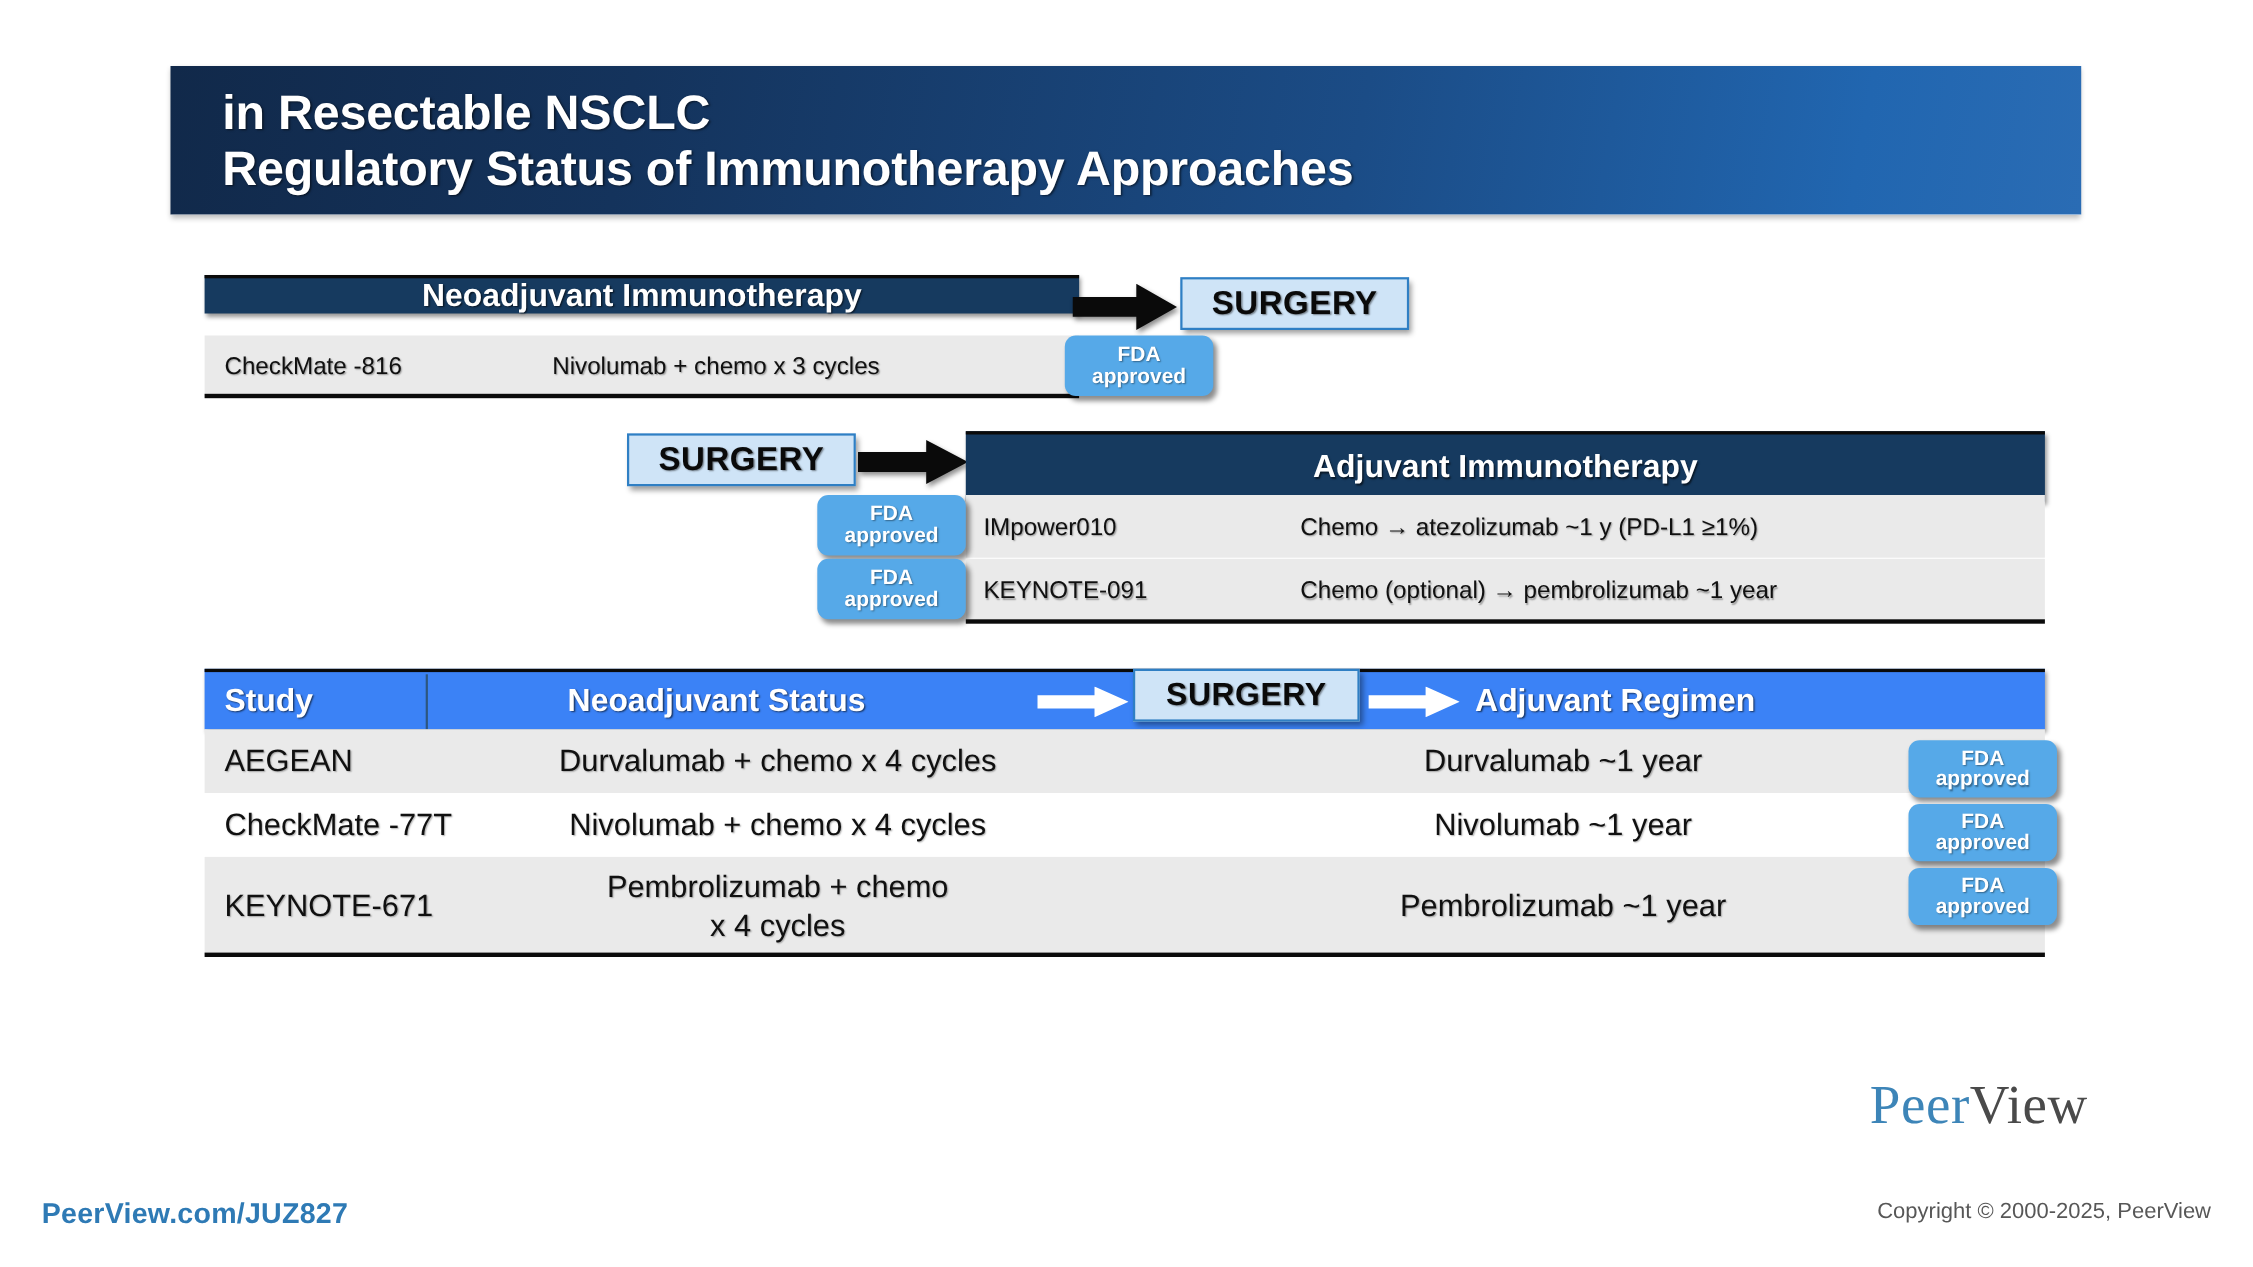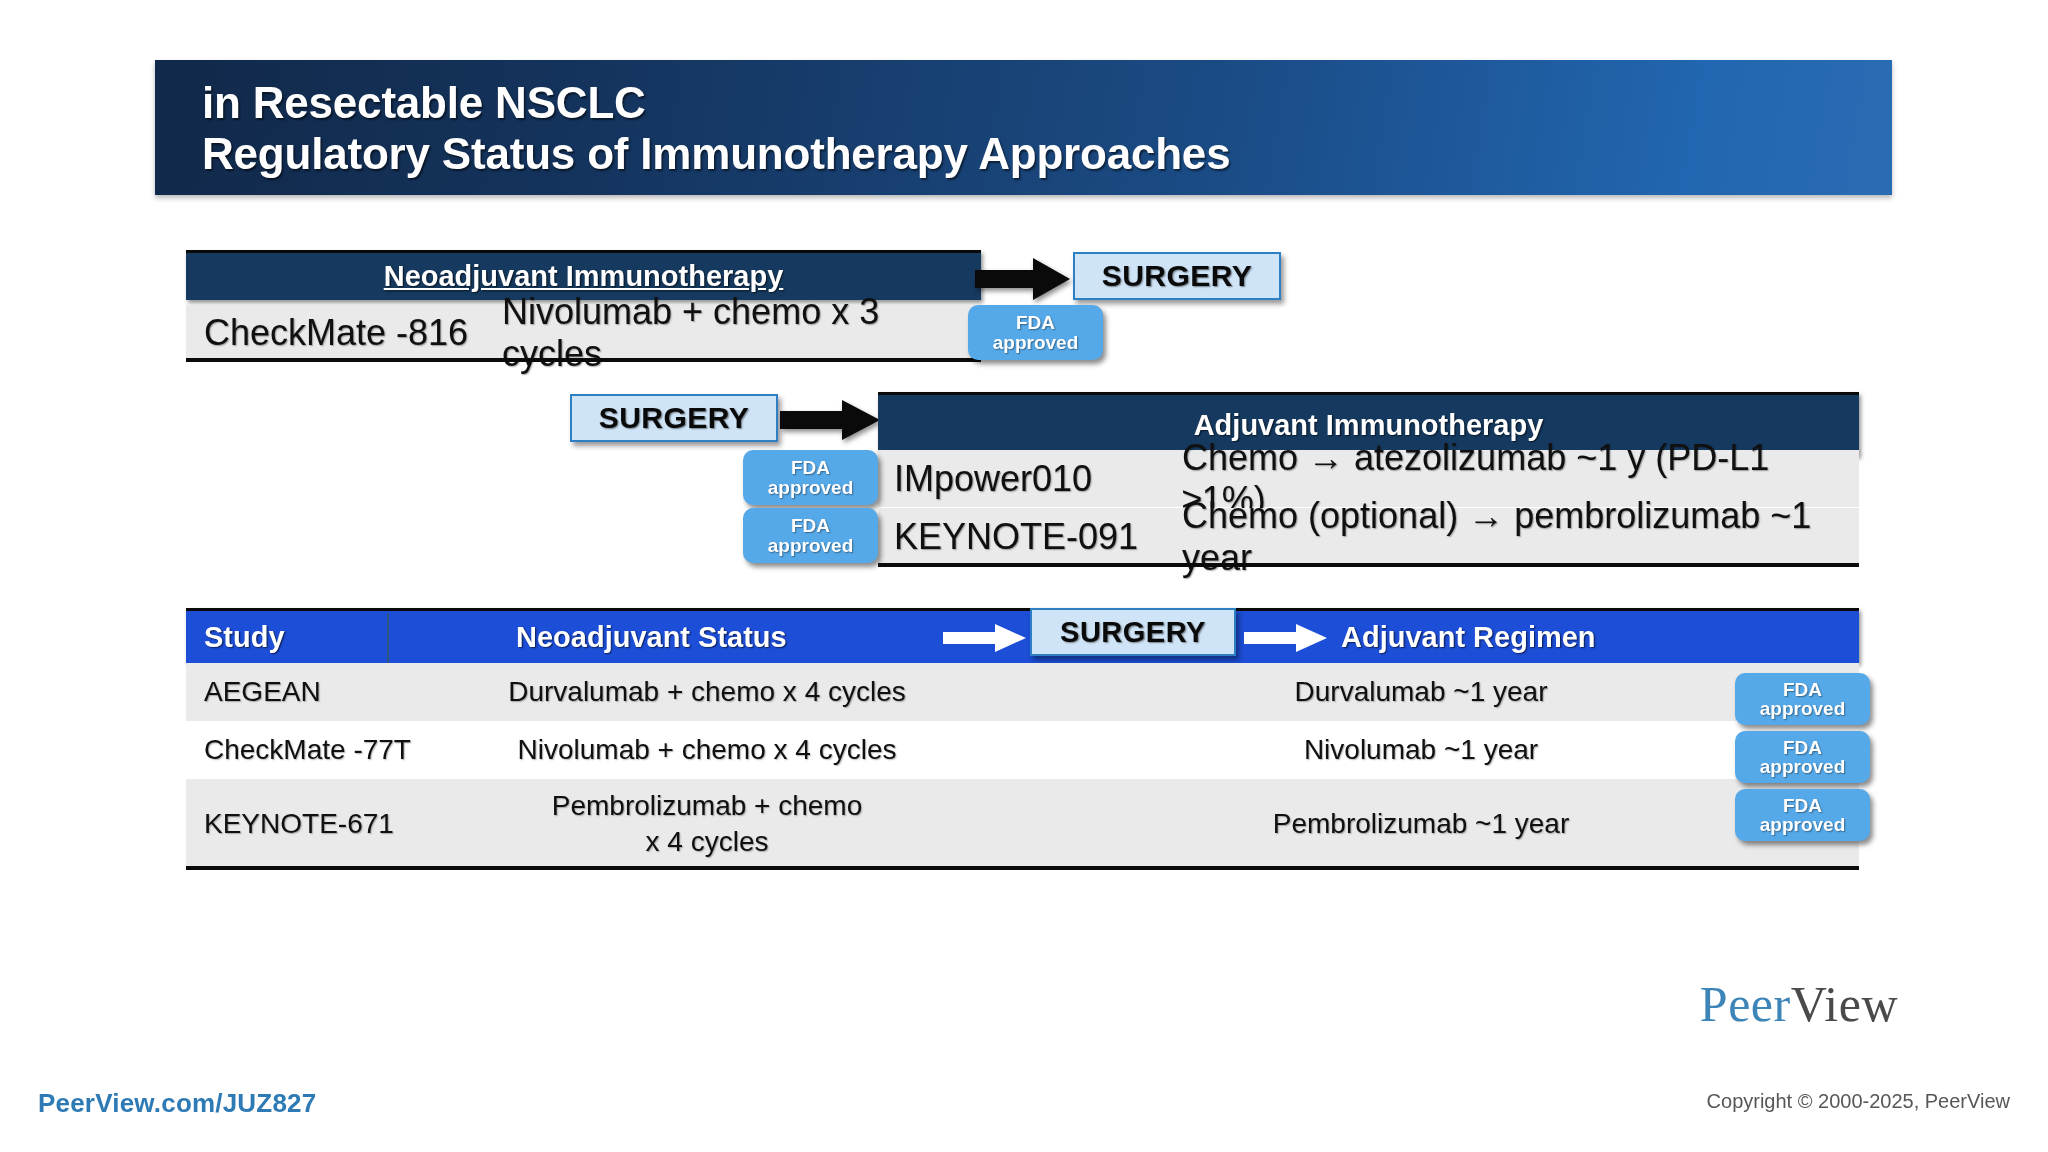--- a/index.html
+++ b/index.html
@@ -58,21 +58,21 @@
     box-sizing: border-box;
     text-shadow: 1.2px 1.2px 1.6px rgba(0,0,0,0.6);
   }
   .gray-row {
     position: absolute;
     background: #eaeaea;
     color: #101010;
     display: flex;
     align-items: center;
     box-sizing: border-box;
-    font-size: 36px;
+    font-size: 22px;
     text-shadow: 1px 1px 1.4px rgba(0,0,0,0.35);
   }
   .rule-dark {
     position: absolute;
     background: #0b0b0b;
     height: 4px;
   }
 
   
   .surgery-chip {
@@ -118,21 +118,21 @@
   
   .tbl {
     position: absolute;
     left: 186px;
     top: 608px;
     width: 1673px;
   }
   .tbl-head {
     position: relative;
     height: 52px;
-    background: #1d4ed8;
+    background: #3b82f6;
     border-top: 3px solid #0a0a0a;
     color: #fff;
     box-shadow: 2px 3px 4px rgba(0,0,0,0.42);
   }
   .tbl-head .cell {
     position: absolute;
     top: 0;
     height: 52px;
     display: flex;
     align-items: center;
@@ -202,21 +202,21 @@
 
 <div class="slide">
 
   <div class="title-banner">
     <div class="title-text">
       <div>in Resectable NSCLC</div>
       <div>Regulatory Status of Immunotherapy Approaches</div>
     </div>
   </div>
 
-  <div class="navy-bar" style="left:186px; top:250px; width:795px; height:50px; font-size:29px;text-decoration:underline;">
+  <div class="navy-bar" style="left:186px; top:250px; width:795px; height:35px; font-size:29px;">
     <span>Neoadjuvant Immunotherapy</span>
   </div>
 
   <div class="blk-arrow" style="left:975px; top:258px; width:95px; height:42px;">
     <svg width="95" height="42" viewBox="0 0 95 42">
       <polygon points="0,12 58,12 58,0 95,21 58,42 58,30 0,30" fill="#0a0a0a"></polygon>
     </svg>
   </div>
 
   <div class="surgery-chip" style="left:1073px; top:252px; width:208px; height:48px; font-size:30px;">

